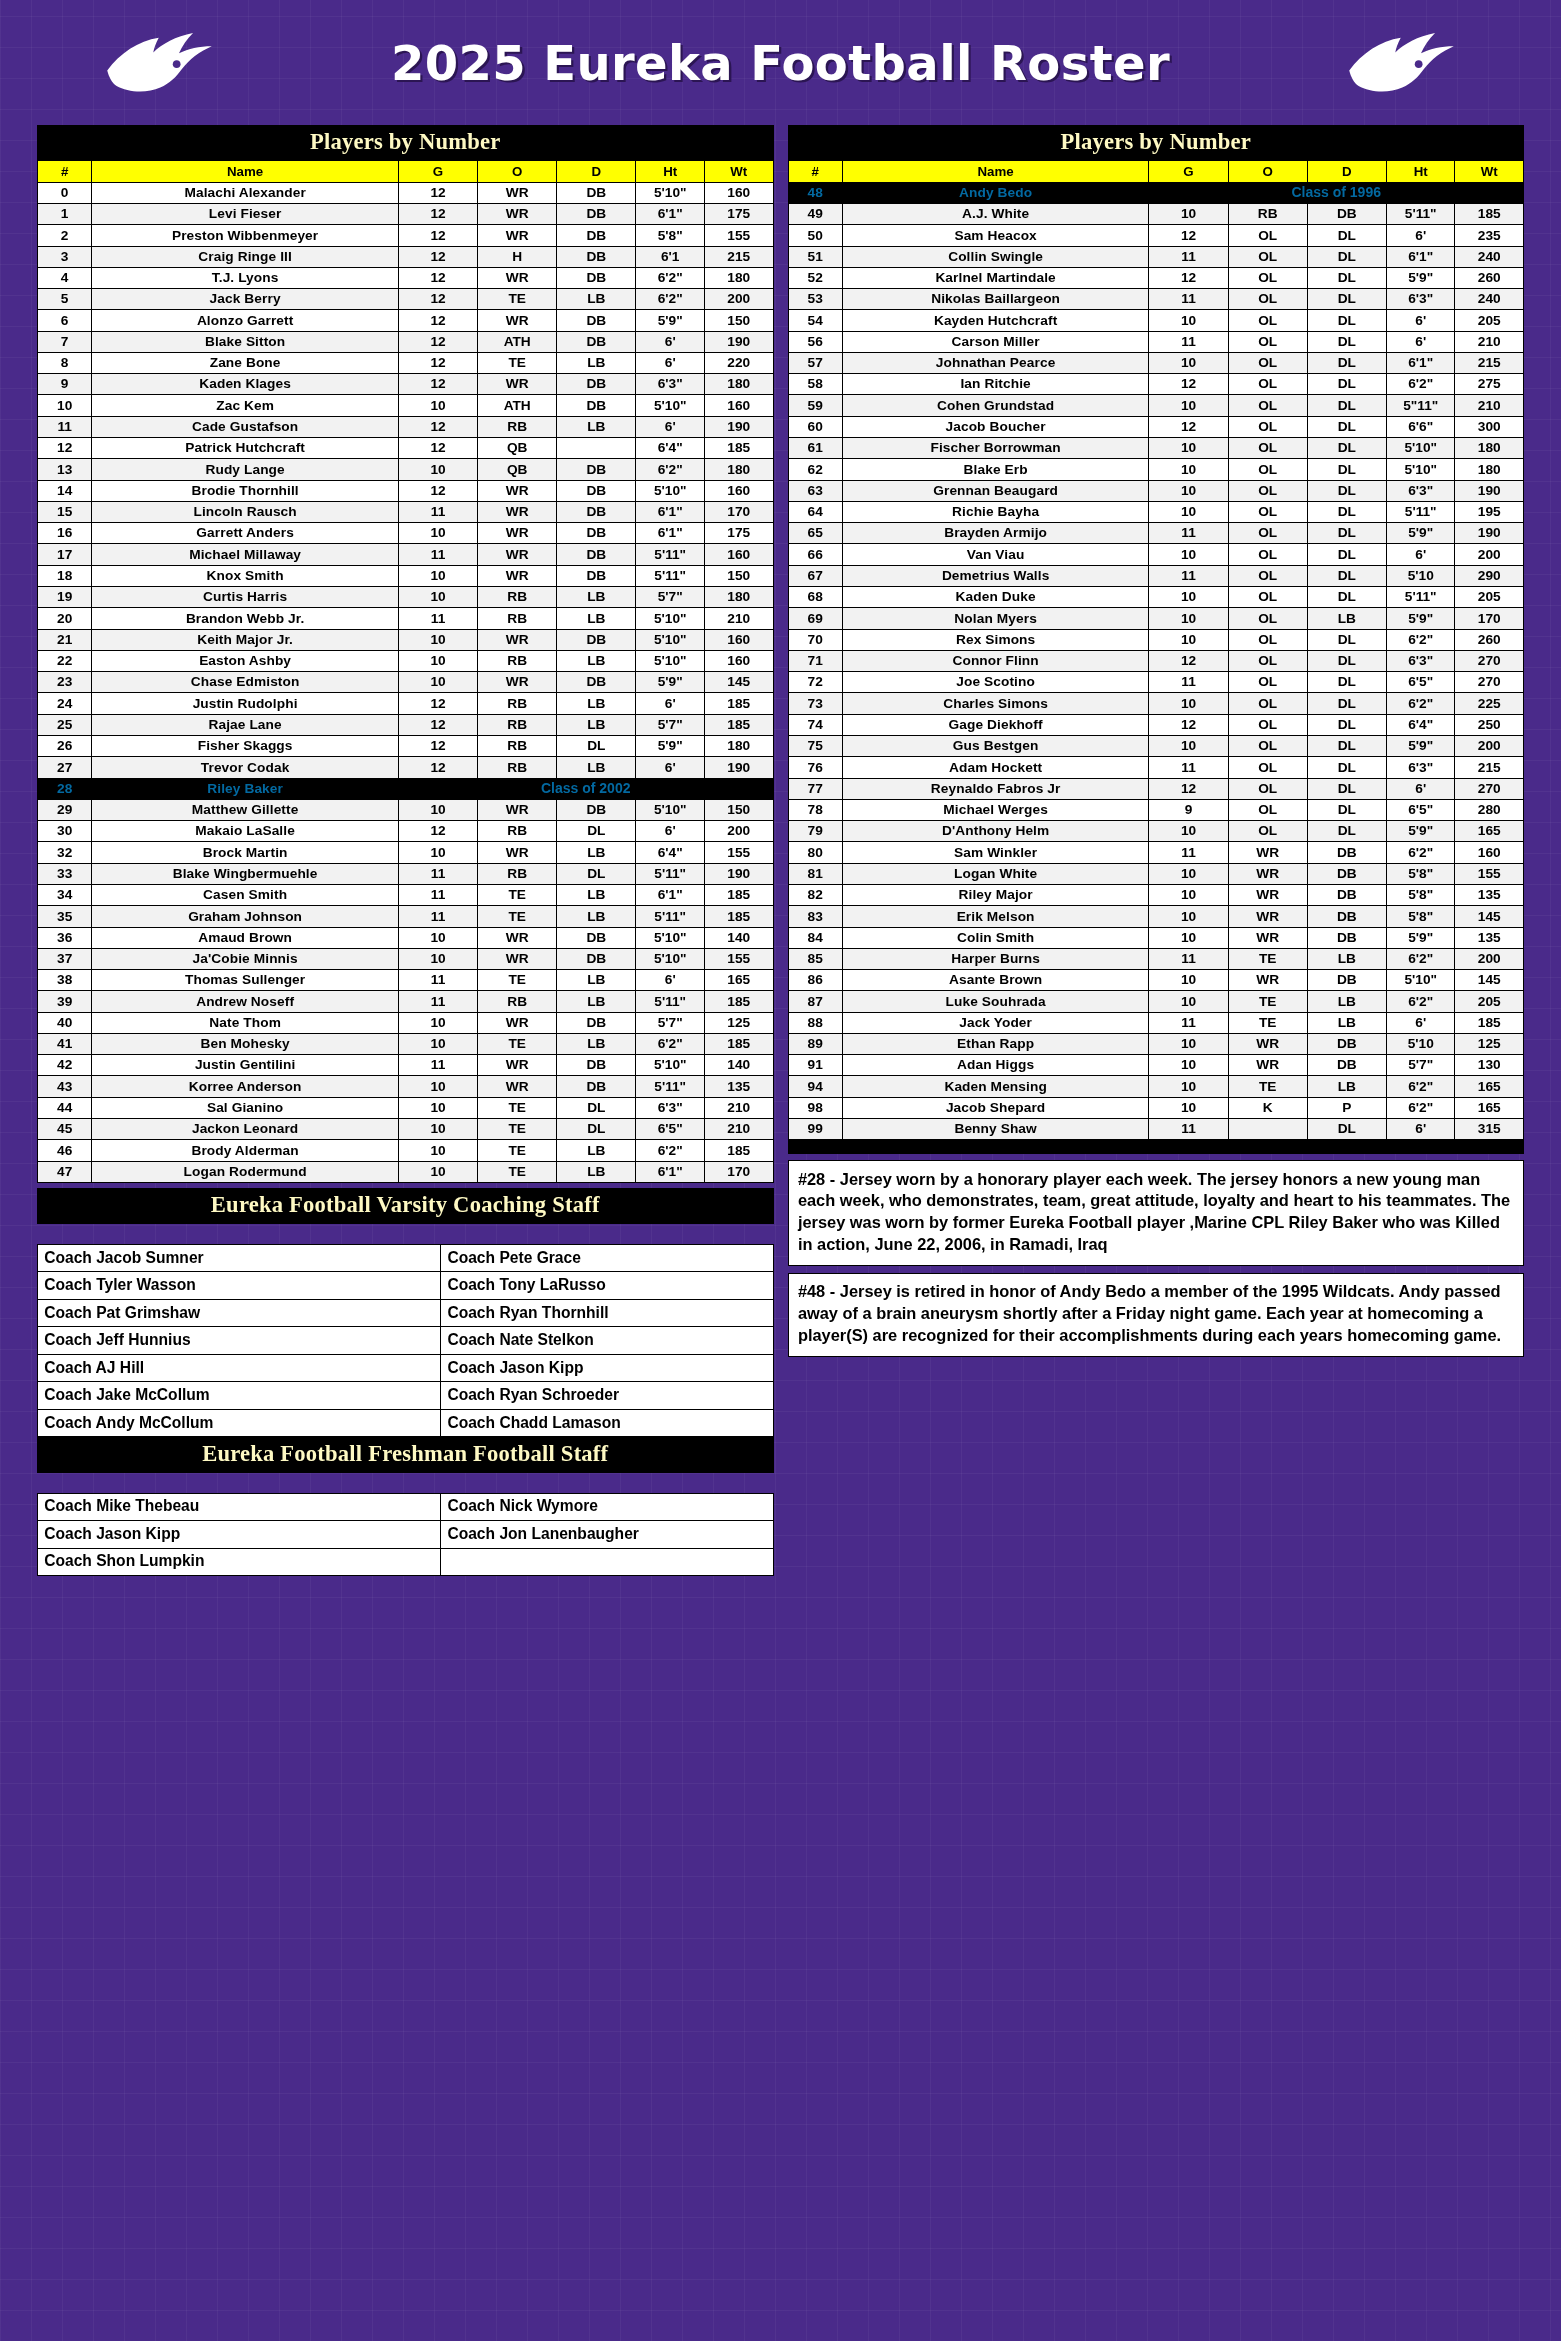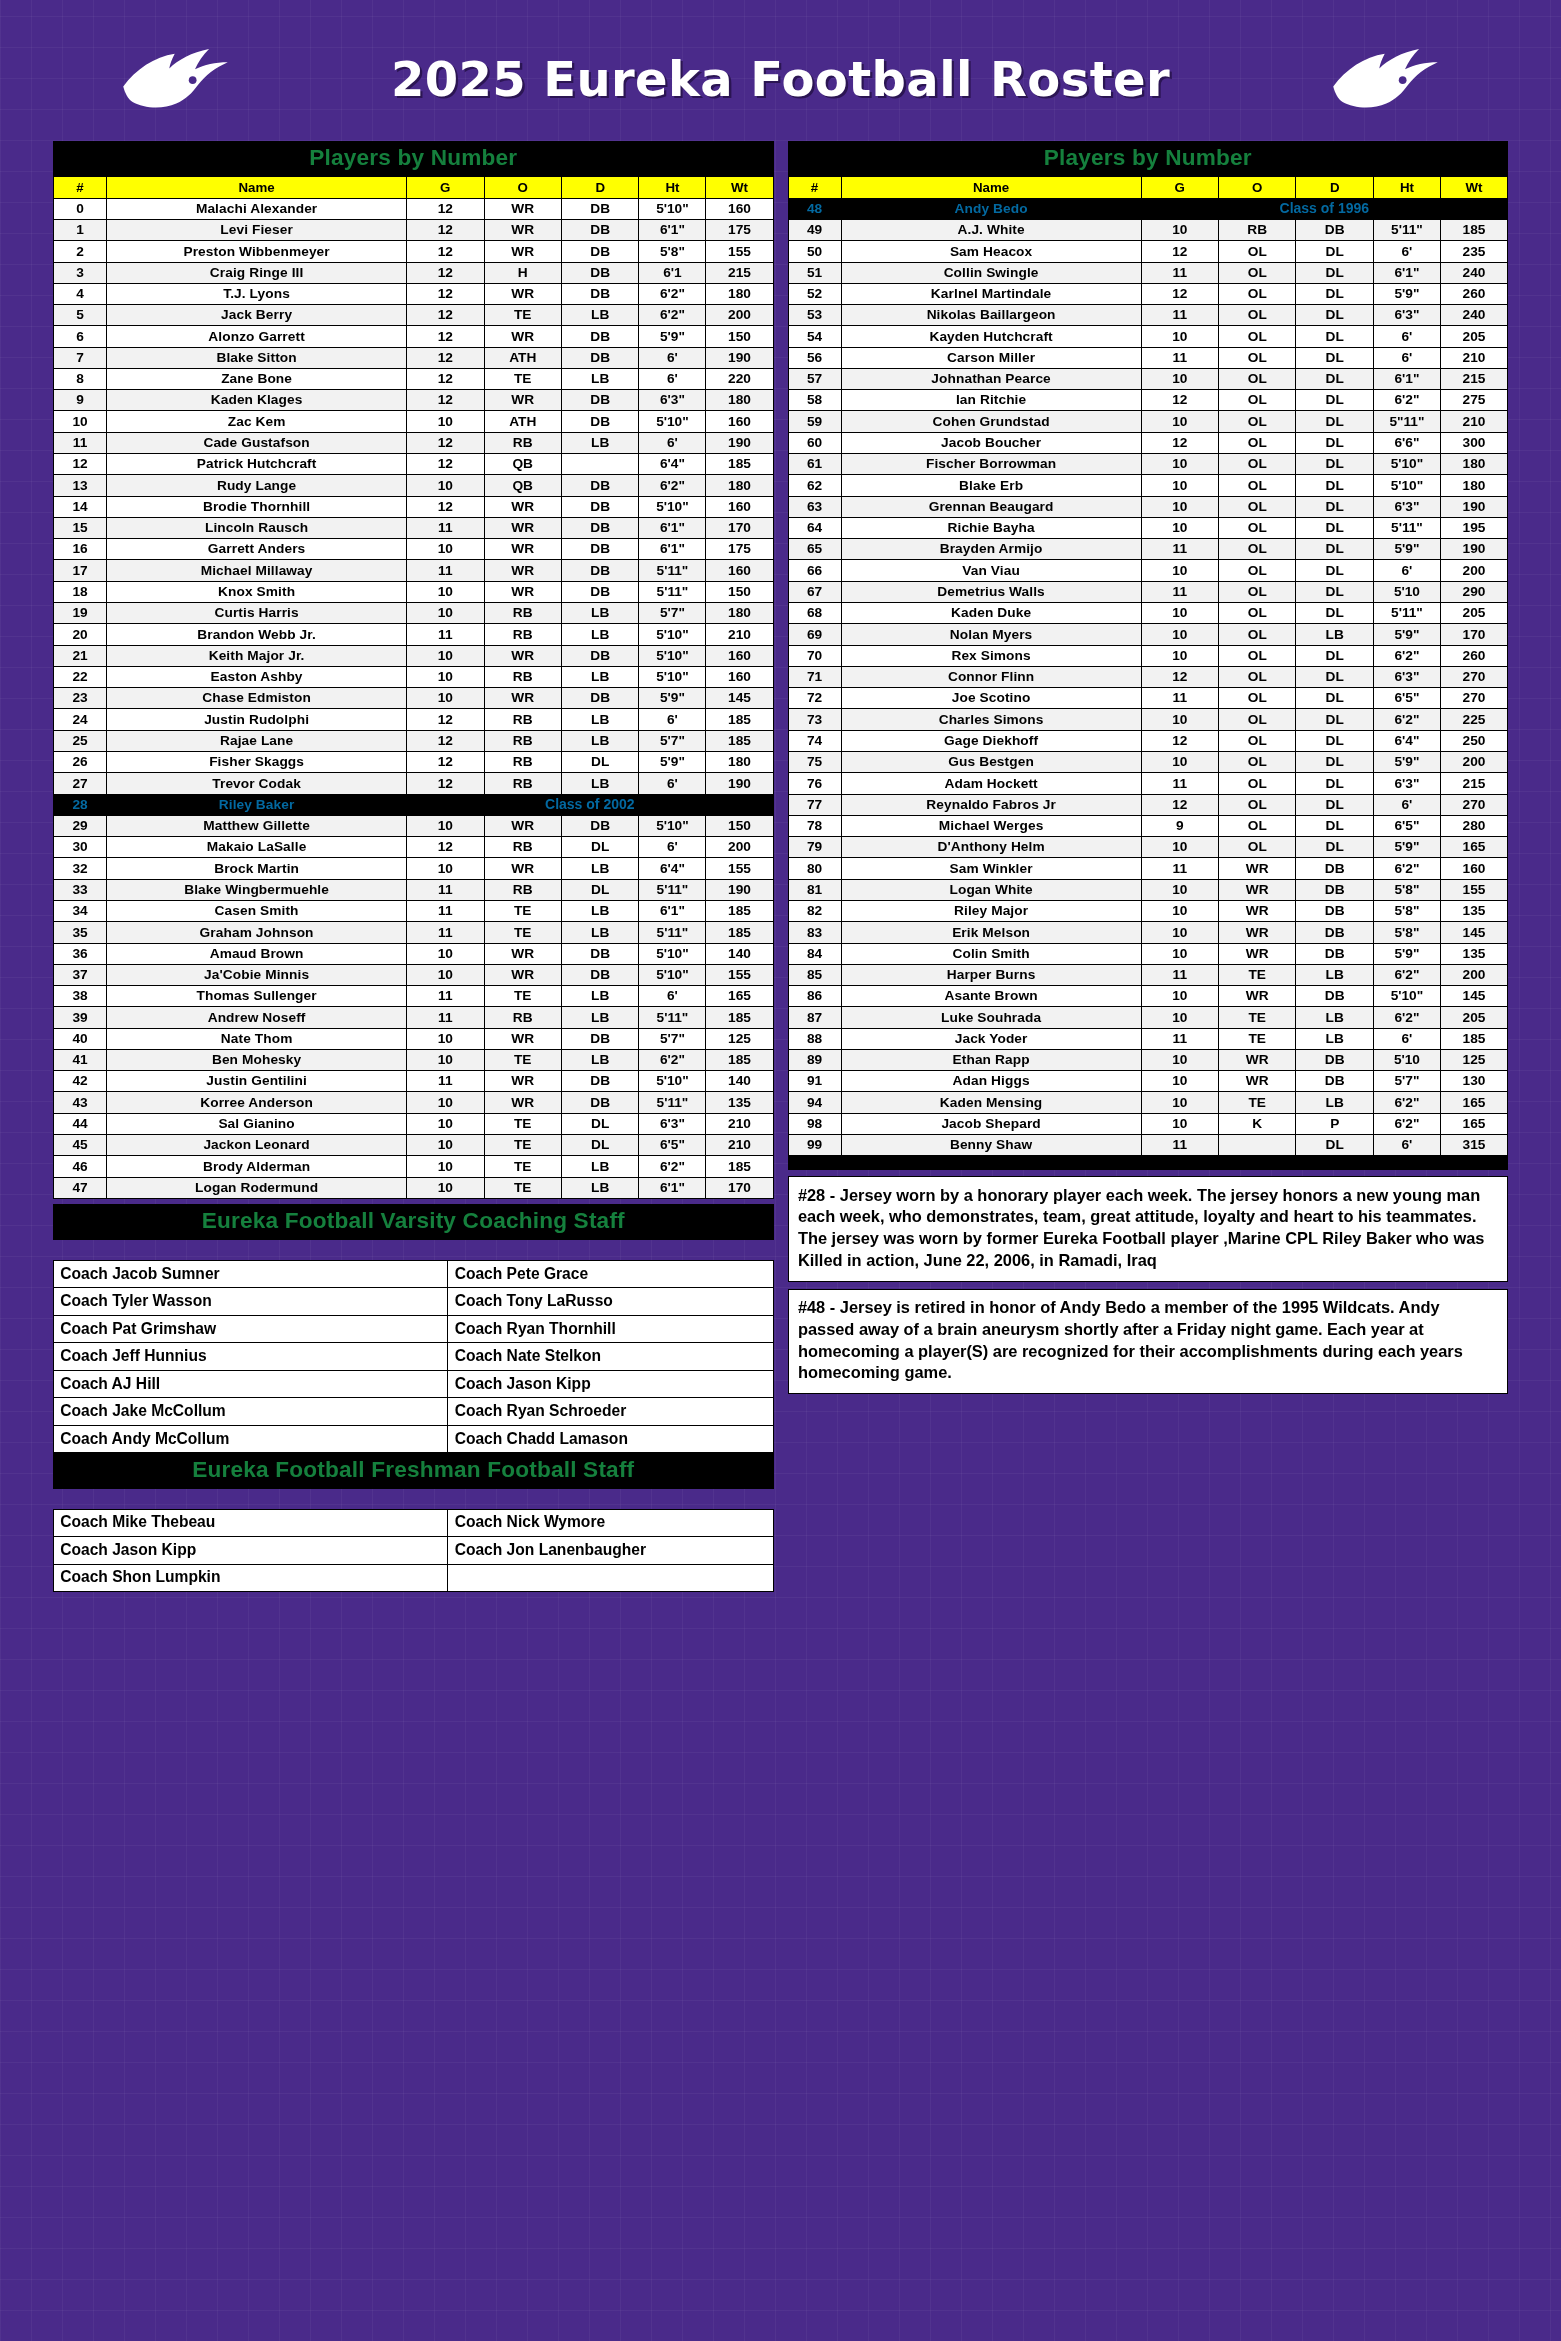--- a/index.html
+++ b/index.html
@@ -9,21 +9,21 @@
     font-family:"Liberation Sans", sans-serif;
     -webkit-font-smoothing:antialiased;
   }
   .page{
     position:relative;width:1561px;height:2342px;
     background:
       repeating-linear-gradient(90deg, rgba(255,255,255,0.045) 0 0.8px, rgba(0,0,0,0) 0.8px 31px),
       repeating-linear-gradient(0deg, rgba(255,255,255,0.045) 0 0.8px, rgba(0,0,0,0) 0.8px 31px),
       linear-gradient(#4a2a8a,#4a2a8a);
     box-sizing:border-box;
-    padding:16px;
+    padding:0;
   }
   
   .header{
     height:125px;display:flex;align-items:center;justify-content:center;
     position:relative;
   }
   .title{
     color:#ffffff;
     font-size:48px;
     font-weight:bold;
@@ -41,22 +41,22 @@
   .logo svg{width:100%;height:100%;display:block;}
 
   
   .columns{
     display:flex;gap:14px;padding:0 37px;box-sizing:border-box;
     align-items:flex-start;
   }
   .col{flex:1 1 0;min-width:0;}
 
   .band{
-    background:#000;color:#15803d;text-align:center;
-    font-family:Liberation Sans, sans-serif;
+    background:#000;color:#fef9c3;text-align:center;
+    font-family:Liberation Serif, serif;
     font-weight:bold;font-size:22.6px;
     padding:3.9px 0 5.5px 0;
     letter-spacing:0.2px;
   }
   table.roster{
     border-collapse:collapse;width:100%;background:#fff;
     table-layout:fixed;
   }
   table.roster th, table.roster td{
     border:0.8px solid #000;

